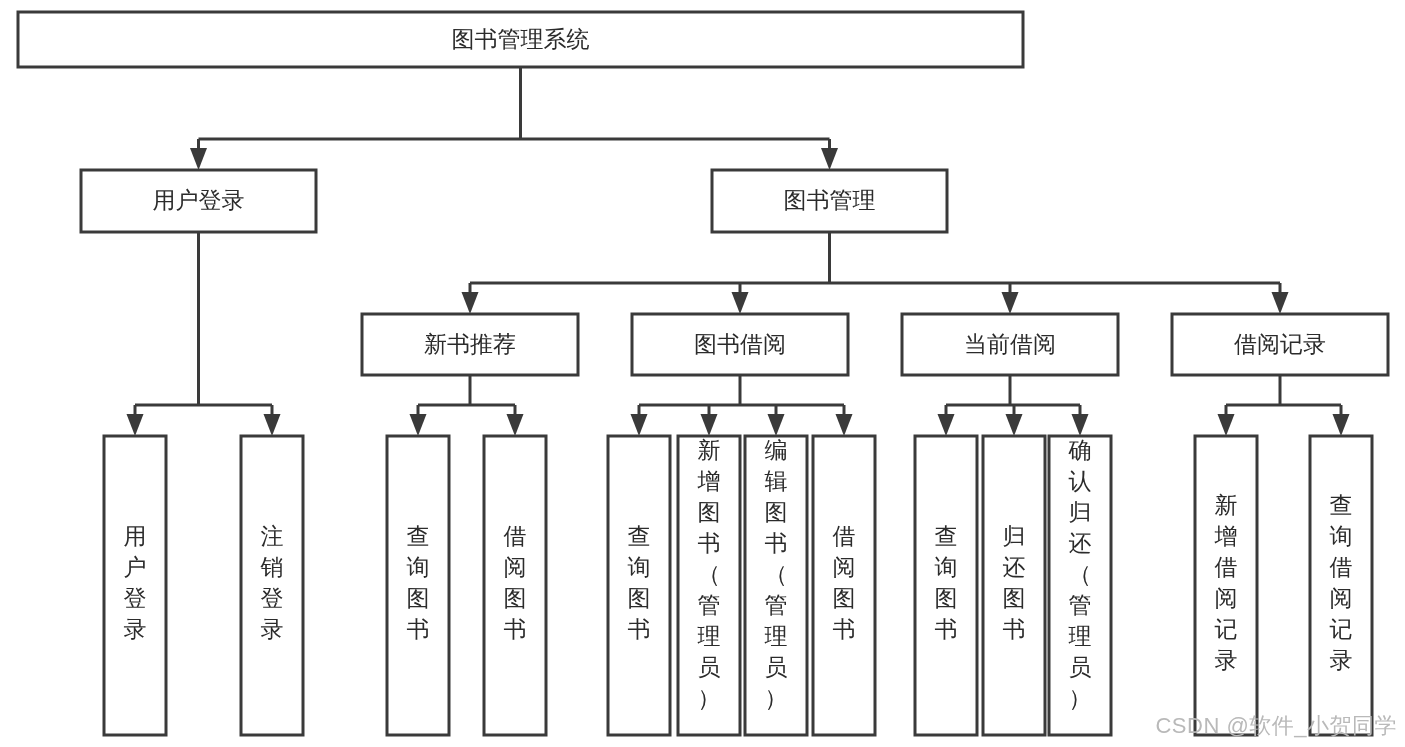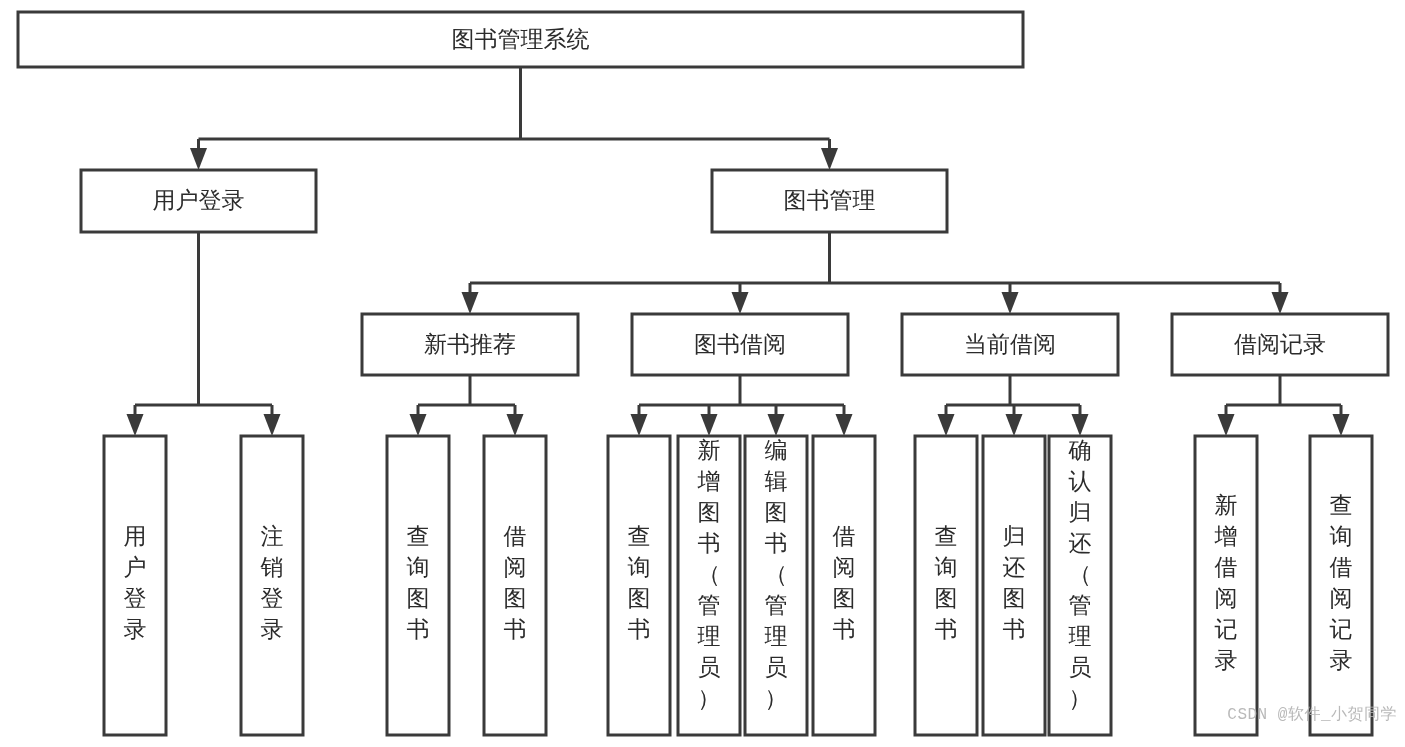--- a/index.html
+++ b/index.html
@@ -44,23 +44,23 @@
     stroke-width: 3;
     fill: none;
   }
   .arrow-head {
     fill: #3a3a3a;
     stroke: none;
   }
   .watermark {
     position: absolute;
     right: 8px;
-    bottom: 22px;
-    font-family: Liberation Mono, monospace;
-    font-size: 16px;
+    bottom: 6px;
+    font-family: Liberation Sans, sans-serif;
+    font-size: 22px;
     color: #b9b9b9;
     white-space: nowrap;
     letter-spacing: 0.5px;
   }
 </style>
 </head>
 <body>
 
 <div id="chart-root">
   <svg id="diagram-svg" width="1405" height="747" viewBox="0 0 1405 747">

